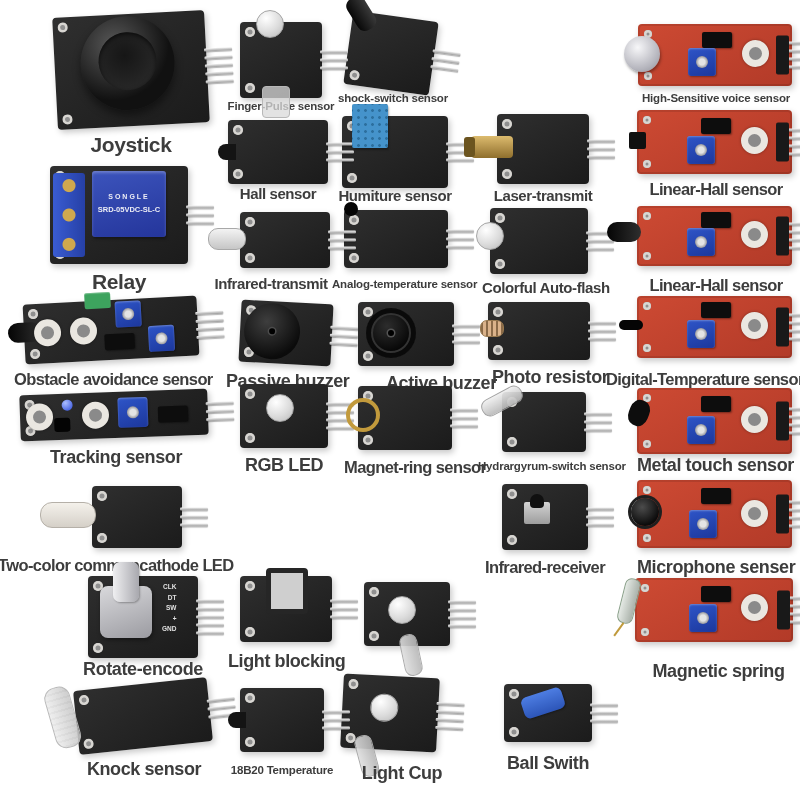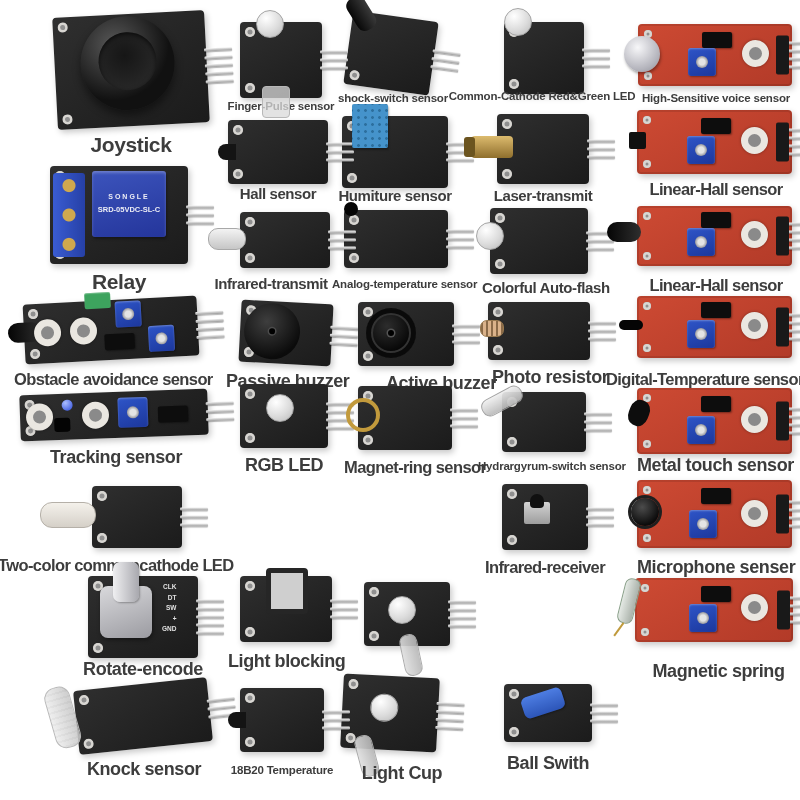--- a/index.html
+++ b/index.html
@@ -120,31 +120,20 @@
       <div class="pcb black" style="transform: rotate(8deg);">
         <div class="pins">
           <i class="pin"></i>
           <i class="pin"></i>
           <i class="pin"></i>
         </div>
         <div class="ft ft-cyl-black" style="left: -2px; top: -16px; transform: rotate(-40deg);"></div>
       </div>
       <figcaption class="label sm" style="left: -12px; top: 76px; width: 114px;">shock-switch sensor</figcaption>
     </figure>
-    <figure class="module" style="left: 504px; top: 22px; width: 80px; height: 72px;">
-      <div class="pcb black">
-        <div class="pins">
-          <i class="pin"></i>
-          <i class="pin"></i>
-          <i class="pin"></i>
-        </div>
-        <div class="ft ft-led-clear" style="left: 0px; top: -14px;"></div>
-      </div>
-      <figcaption class="label sm" style="left: -58px; top: 68px; width: 192px;">Common-Cathode Red&amp;Green LED</figcaption>
-    </figure>
     <figure class="module" style="left: 638px; top: 24px; width: 154px; height: 62px;">
       <div class="pcb red">
         <div class="pins">
           <i class="pin"></i>
           <i class="pin"></i>
           <i class="pin"></i>
           <i class="pin"></i>
         </div>
         <div class="ft ft-mic-silver" style="left: -14px; top: 12px;"></div>
         <div class="ft ft-ic8" style="left: 64px; top: 8px;"></div>

